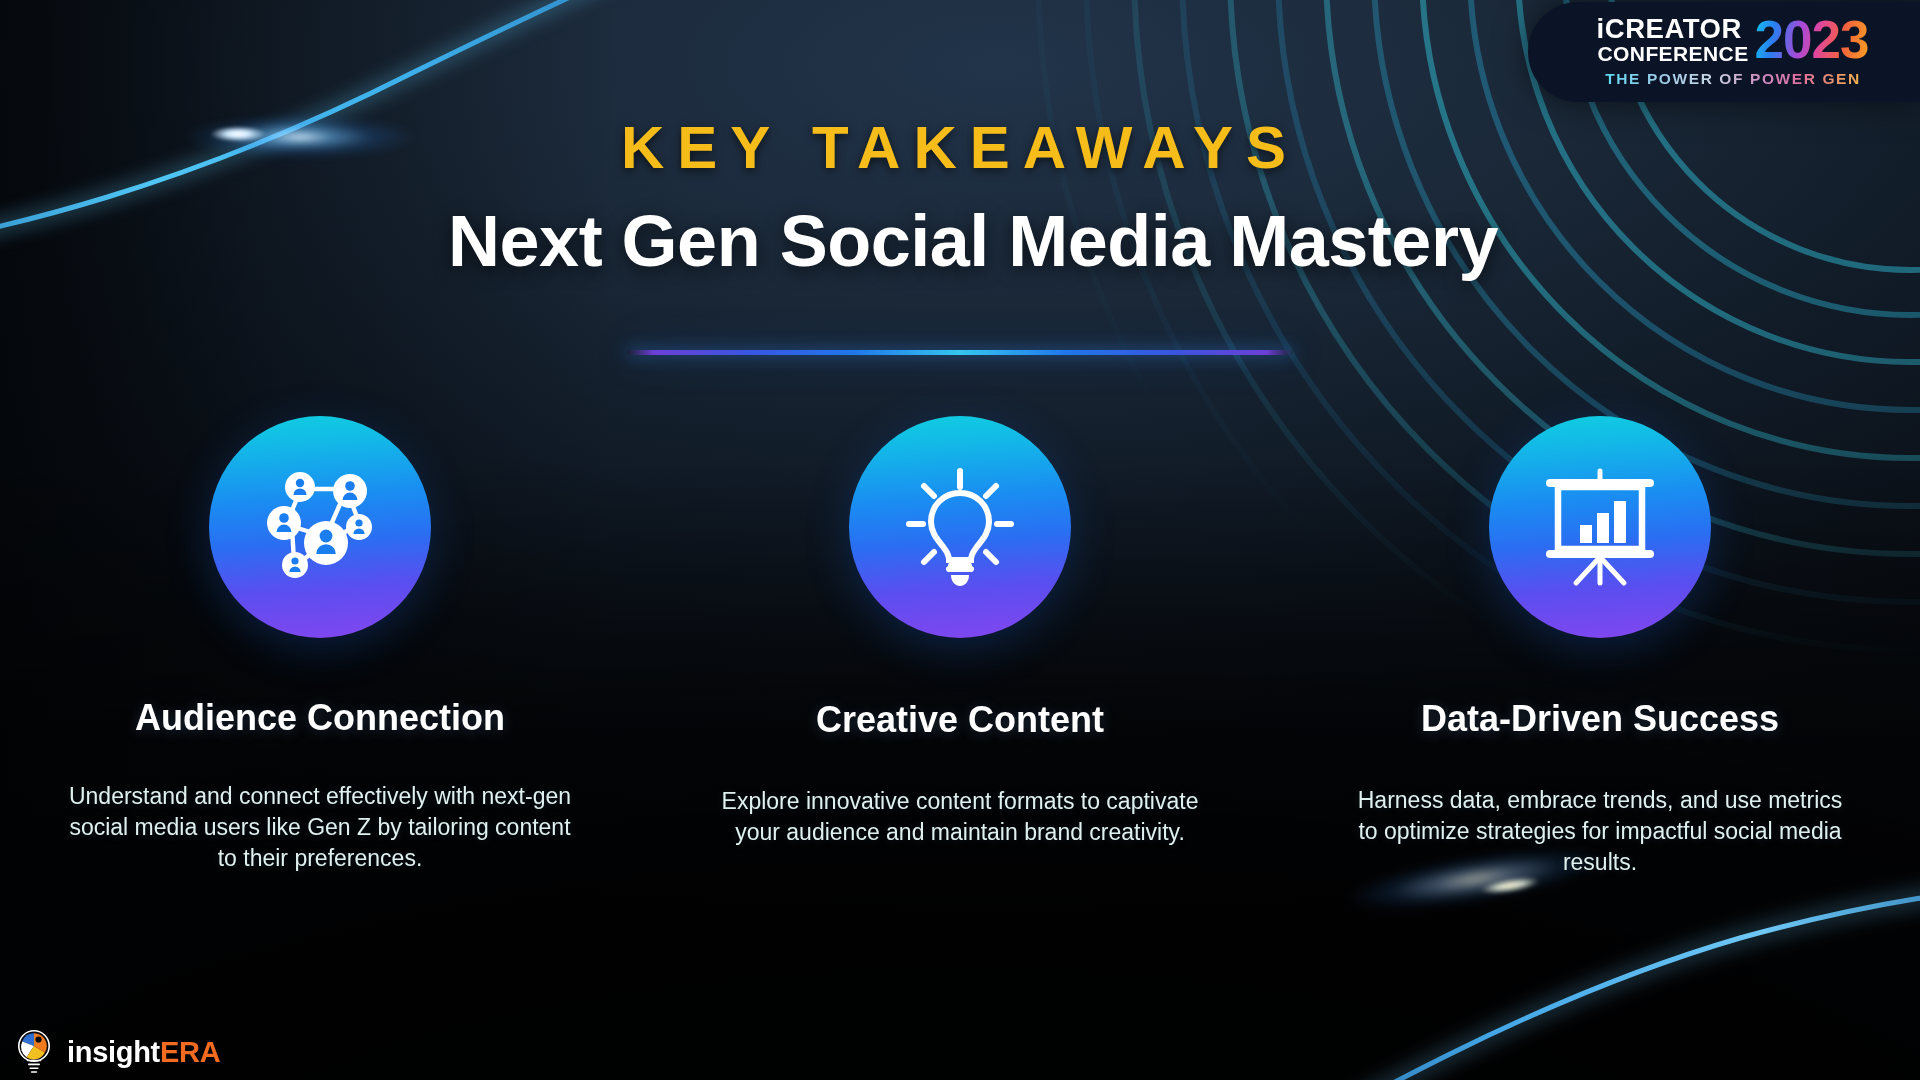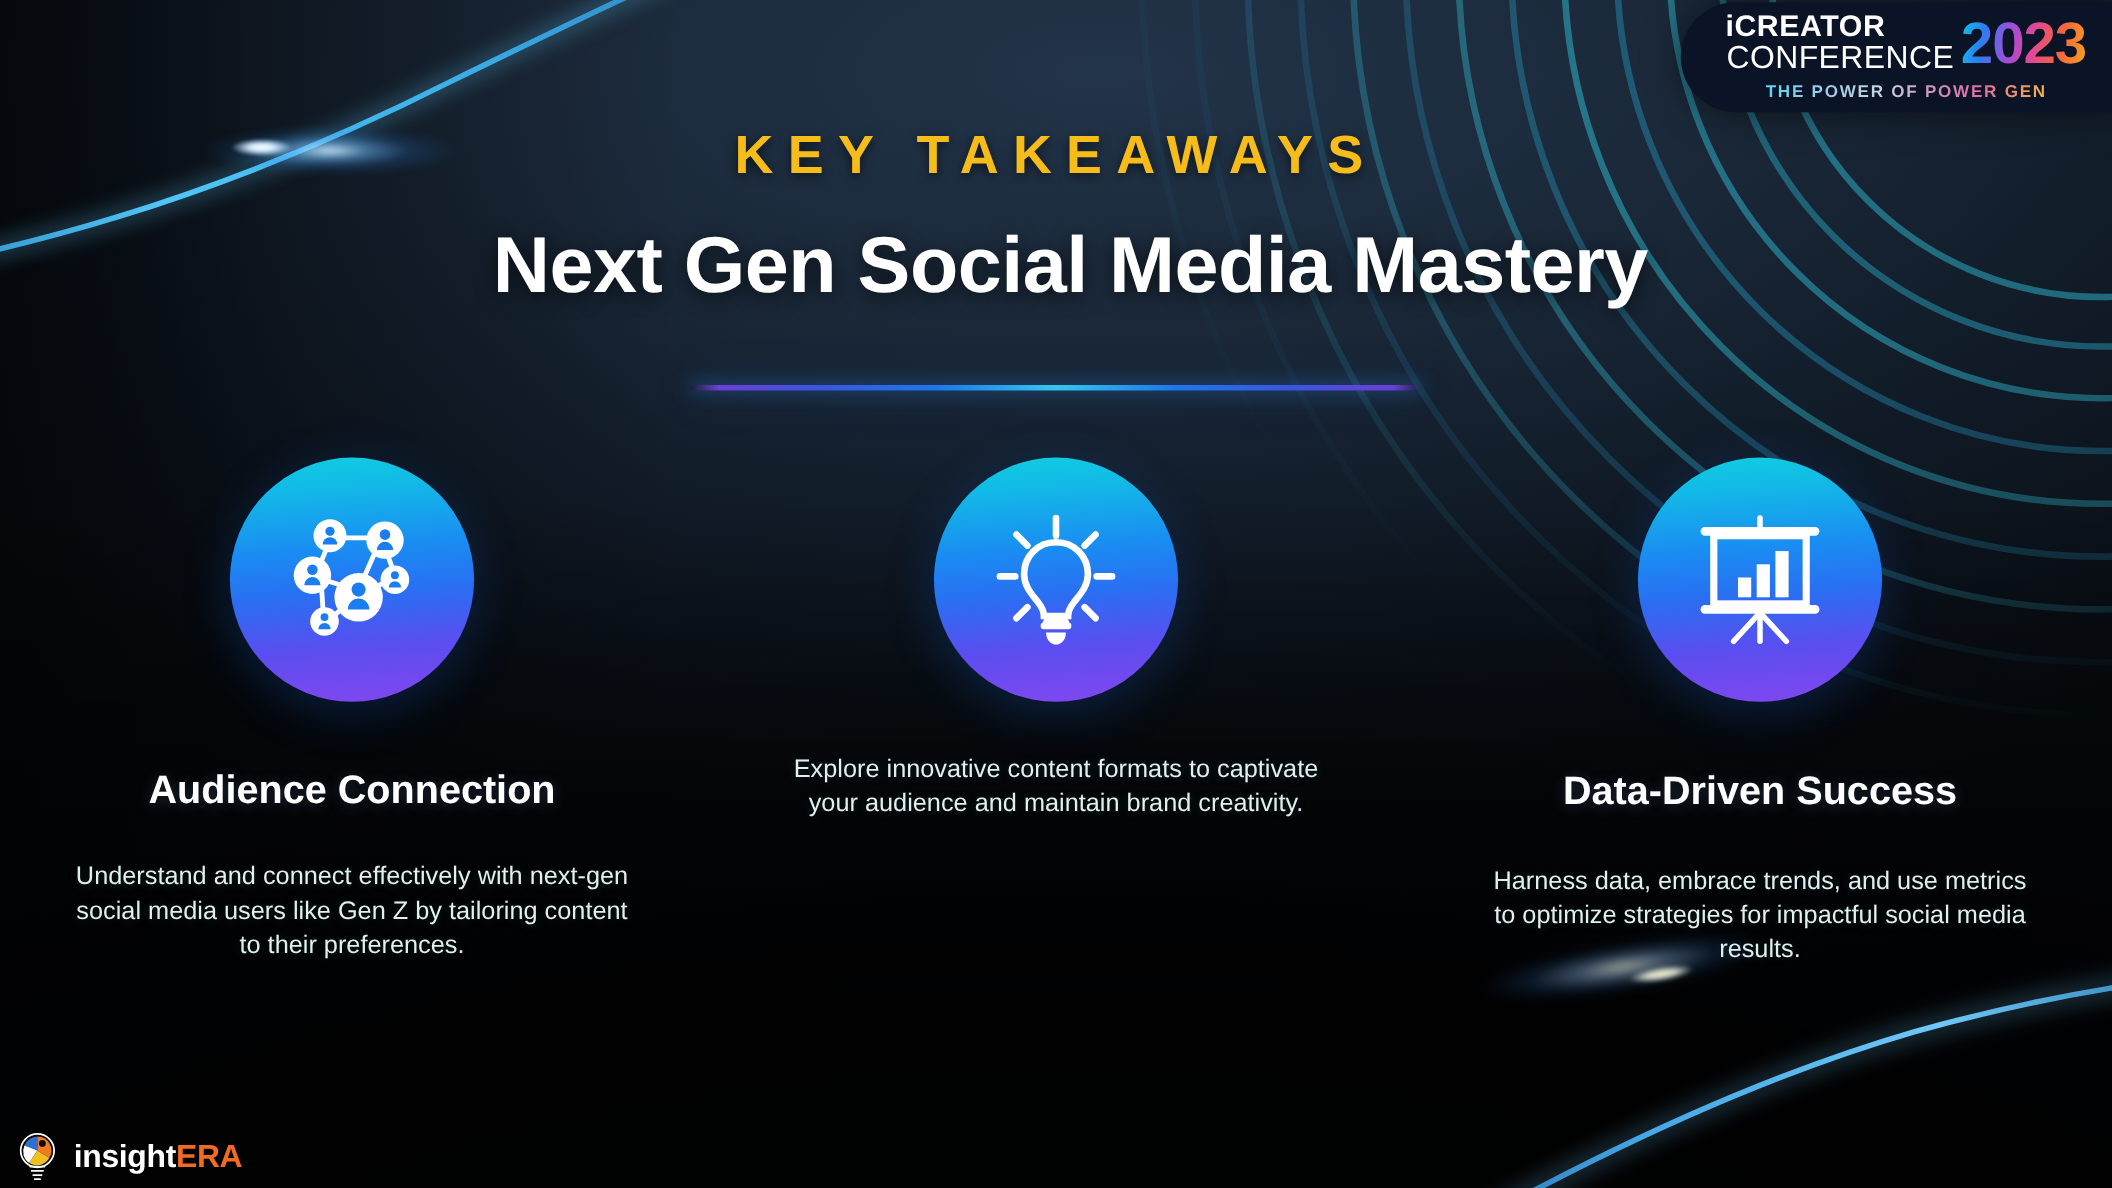--- a/index.html
+++ b/index.html
@@ -105,21 +105,21 @@
   .logo-row{ display:flex; align-items:center; line-height:1; }
   .logo-words{ display:flex; flex-direction:column; align-items:flex-start; }
   .logo-creator{
     font-size:27px; font-weight:bold; color:#ffffff;
     letter-spacing:.5px; line-height:.98;
     font-family:"Liberation Sans", sans-serif;
     transform:scaleX(1.02);
   }
   .logo-creator .tiny-i{ font-size:27px; }
   .logo-conf{
-    font-size:29px; font-weight:normal; color:#ffffff;
+    font-size:21px; font-weight:bold; color:#ffffff;
     letter-spacing:.4px; line-height:1.02; margin-top:1px;
   }
   .logo-year{
     font-size:53px; font-weight:bold; margin-left:6px; line-height:.88;
     background:linear-gradient(100deg,#12c2f0 0%, #2b7df0 18%, #a64bd8 40%, #e0479a 56%, #f4613f 76%, #f6a021 100%);
     -webkit-background-clip:text; background-clip:text;
     -webkit-text-fill-color:transparent; color:transparent;
     letter-spacing:-1px;
   }
   .logo-tag{
@@ -127,21 +127,21 @@
     background:linear-gradient(90deg,#5ed9f5 0%, #9ecbe8 22%, #c8d6e2 42%, #cf89c0 62%, #e06fa0 76%, #f09a63 92%, #f6b44e 100%);
     -webkit-background-clip:text; background-clip:text;
     -webkit-text-fill-color:transparent; color:transparent;
     white-space:nowrap;
   }
 
   
   .eyebrow{
     position:absolute; top:113px; left:0; width:1920px;
     text-align:center;
-    font-size:49px; font-weight:bold;
+    font-size:60px; font-weight:bold;
     color:#F5BC1A;
     letter-spacing:13px;
     text-shadow:0 3px 10px rgba(0,0,0,.6);
   }
   .title{
     position:absolute; top:200px; left:0; width:1920px;
     text-align:center;
     font-size:72px; font-weight:bold;
     color:#ffffff;
     letter-spacing:-.5px;
@@ -360,20 +360,21 @@
             <line x1="95" y1="97" x2="85" y2="87"></line>
 
             <path d="M59 28 C 42 28, 30 41, 30 57 C 30 68, 37 75, 43 83 C 46.5 87.5, 48 91, 48 95 L 70 95 C 70 91, 71.5 87.5, 75 83 C 81 75, 88 68, 88 57 C 88 41, 76 28, 59 28 Z"></path>
 
             <line x1="48" y1="104" x2="70" y2="104"></line>
           </g>
           <rect x="47" y="97" width="24" height="8" rx="4" fill="#ffffff"></rect>
           <path d="M50 110 L 68 110 C 68 117, 63.5 121, 59 121 C 54.5 121, 50 117, 50 110 Z" fill="#ffffff"></path>
         </svg>
       </div>
+      <div class="card-title">Creative Content</div>
       <div class="card-body">Explore innovative content formats to captivate your audience and maintain brand creativity.</div>
     </div>
 
     <div class="card card-3">
       <div class="icon-circle">
         <svg width="124" height="124" viewBox="0 0 124 124" xmlns="http://www.w3.org/2000/svg">
           <g stroke="#ffffff" stroke-linecap="round" fill="none">
 
             <line x1="62" y1="6" x2="62" y2="16" stroke-width="5"></line>
 

